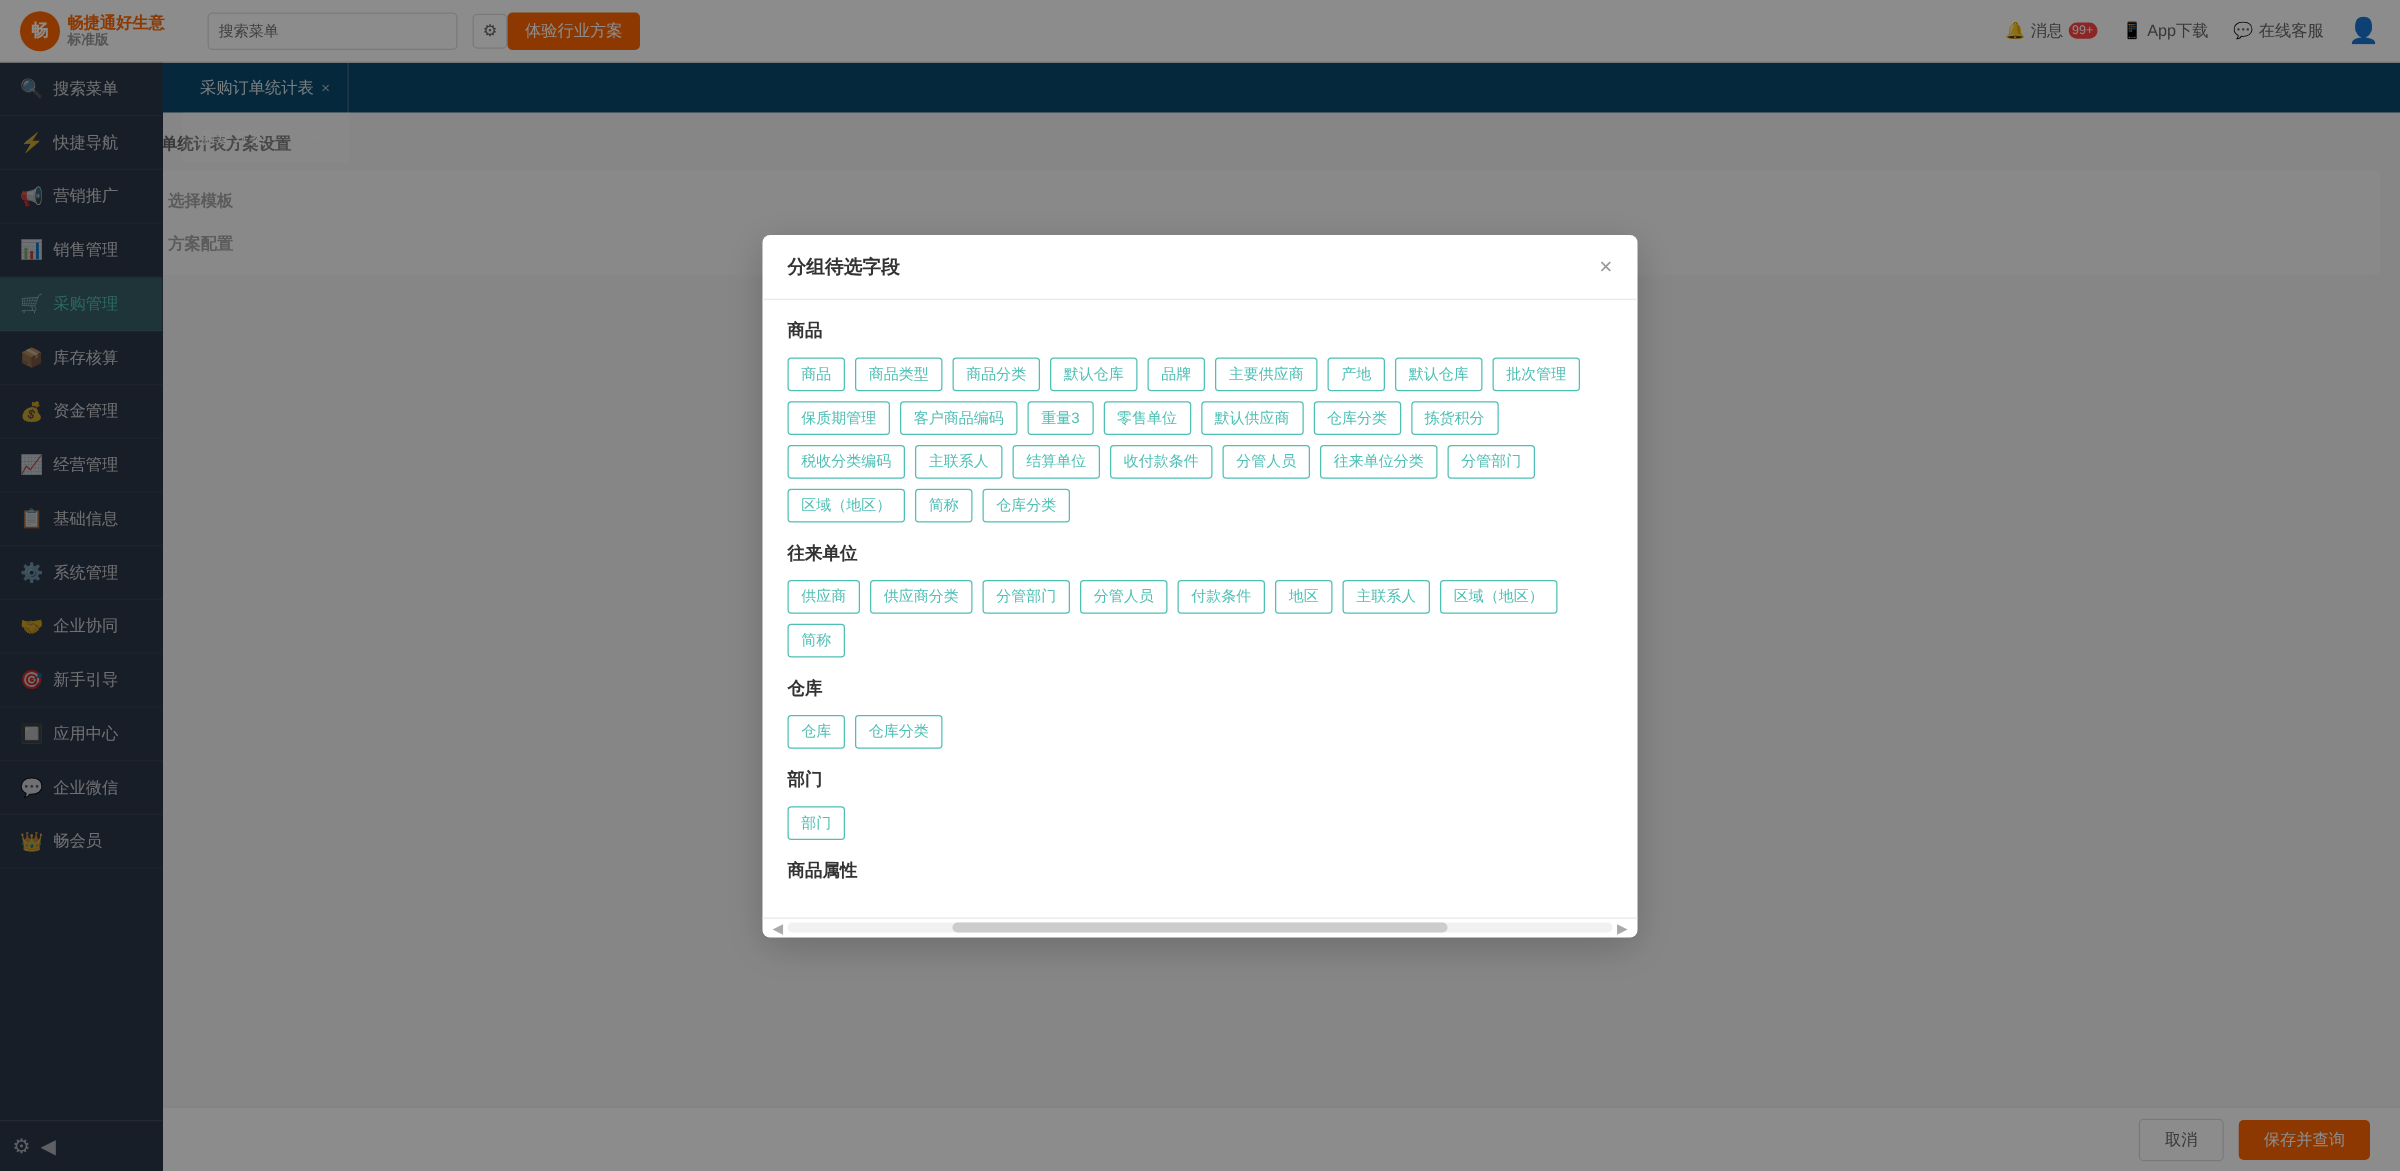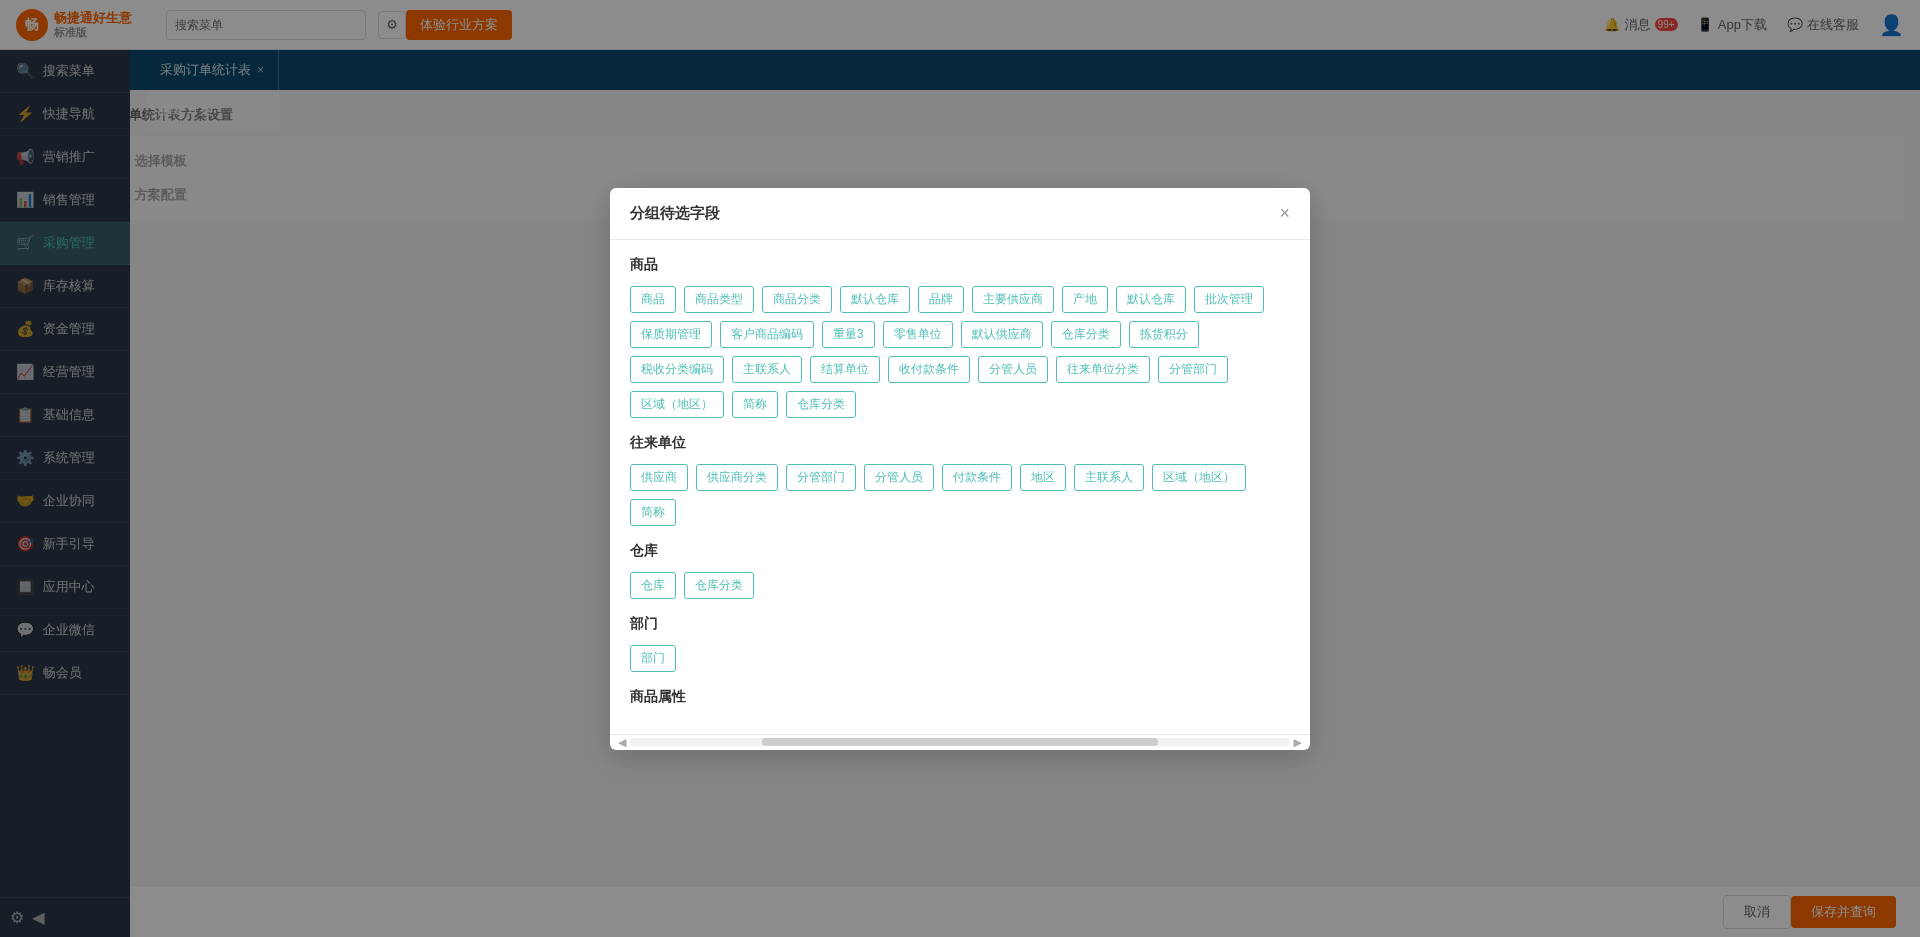--- a/index.html
+++ b/index.html
@@ -286,20 +286,21 @@
       bottom: 0;
       right: 0;
       left: 130px;
       height: 52px;
       background: #fff;
       border-top: 1px solid #e8e8e8;
       display: flex;
       align-items: center;
       justify-content: flex-end;
       padding: 0 24px;
+      gap: 12px;
       z-index: 150;
     }
     .btn-cancel {
       background: #fff;
       border: 1px solid #ddd;
       color: #666;
       border-radius: 4px;
       padding: 7px 20px;
       cursor: pointer;
       font-size: 13px;

